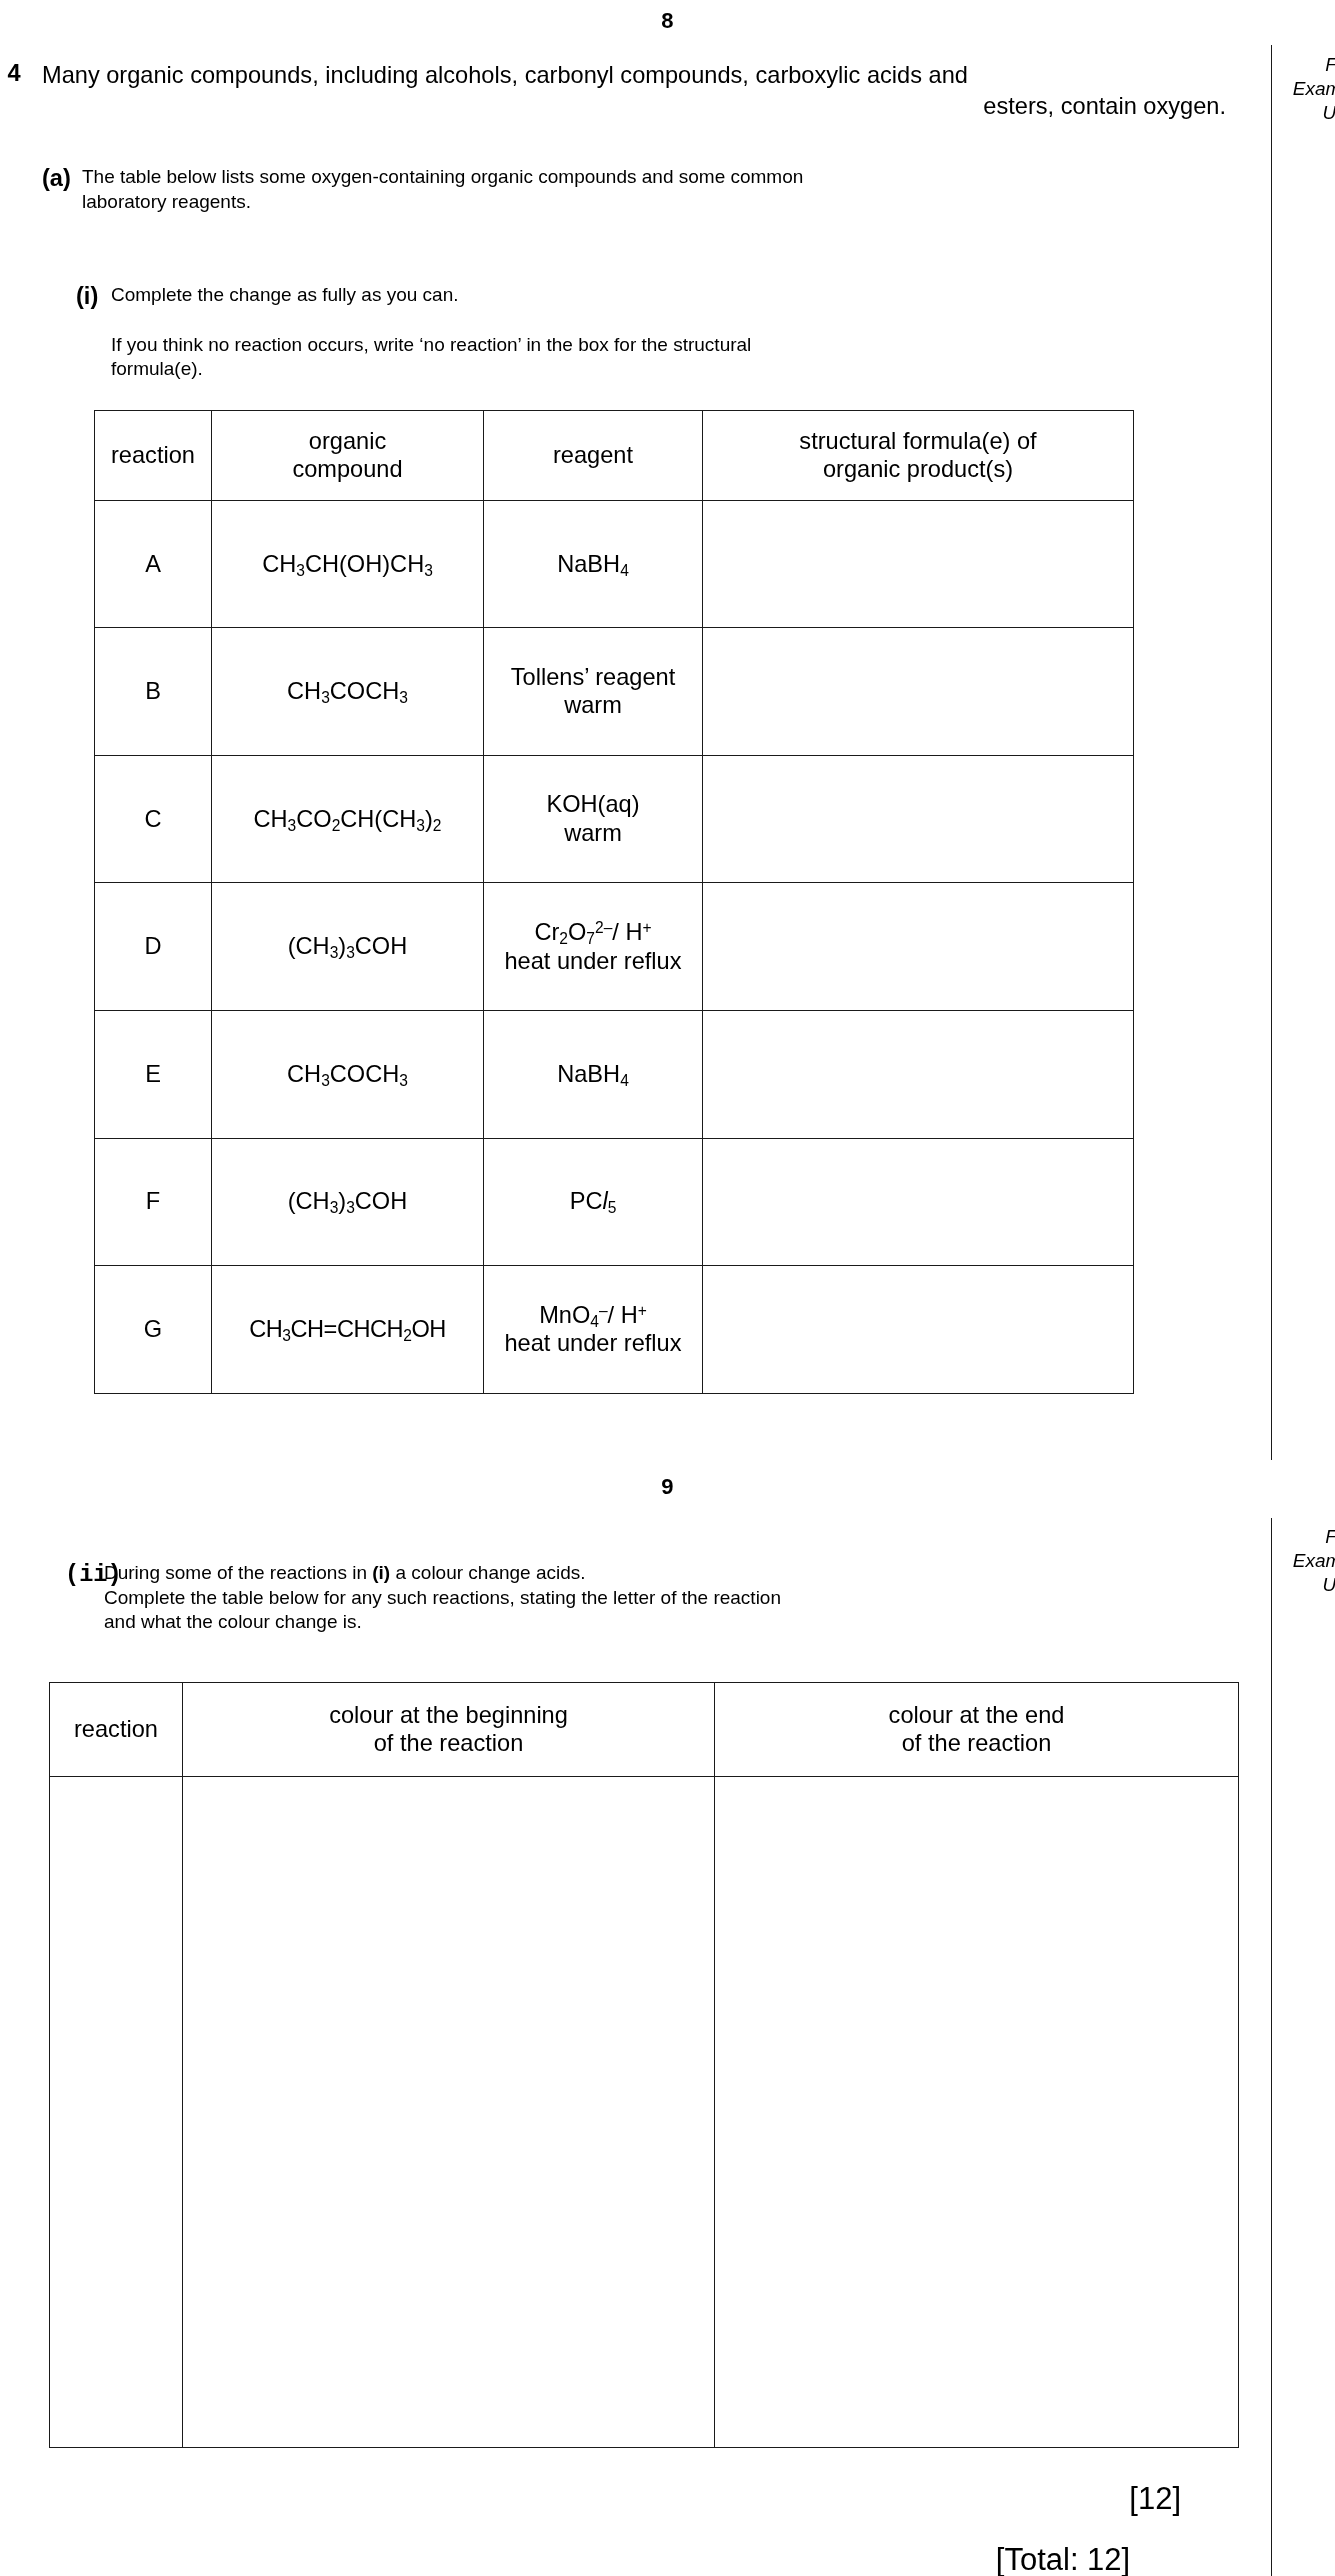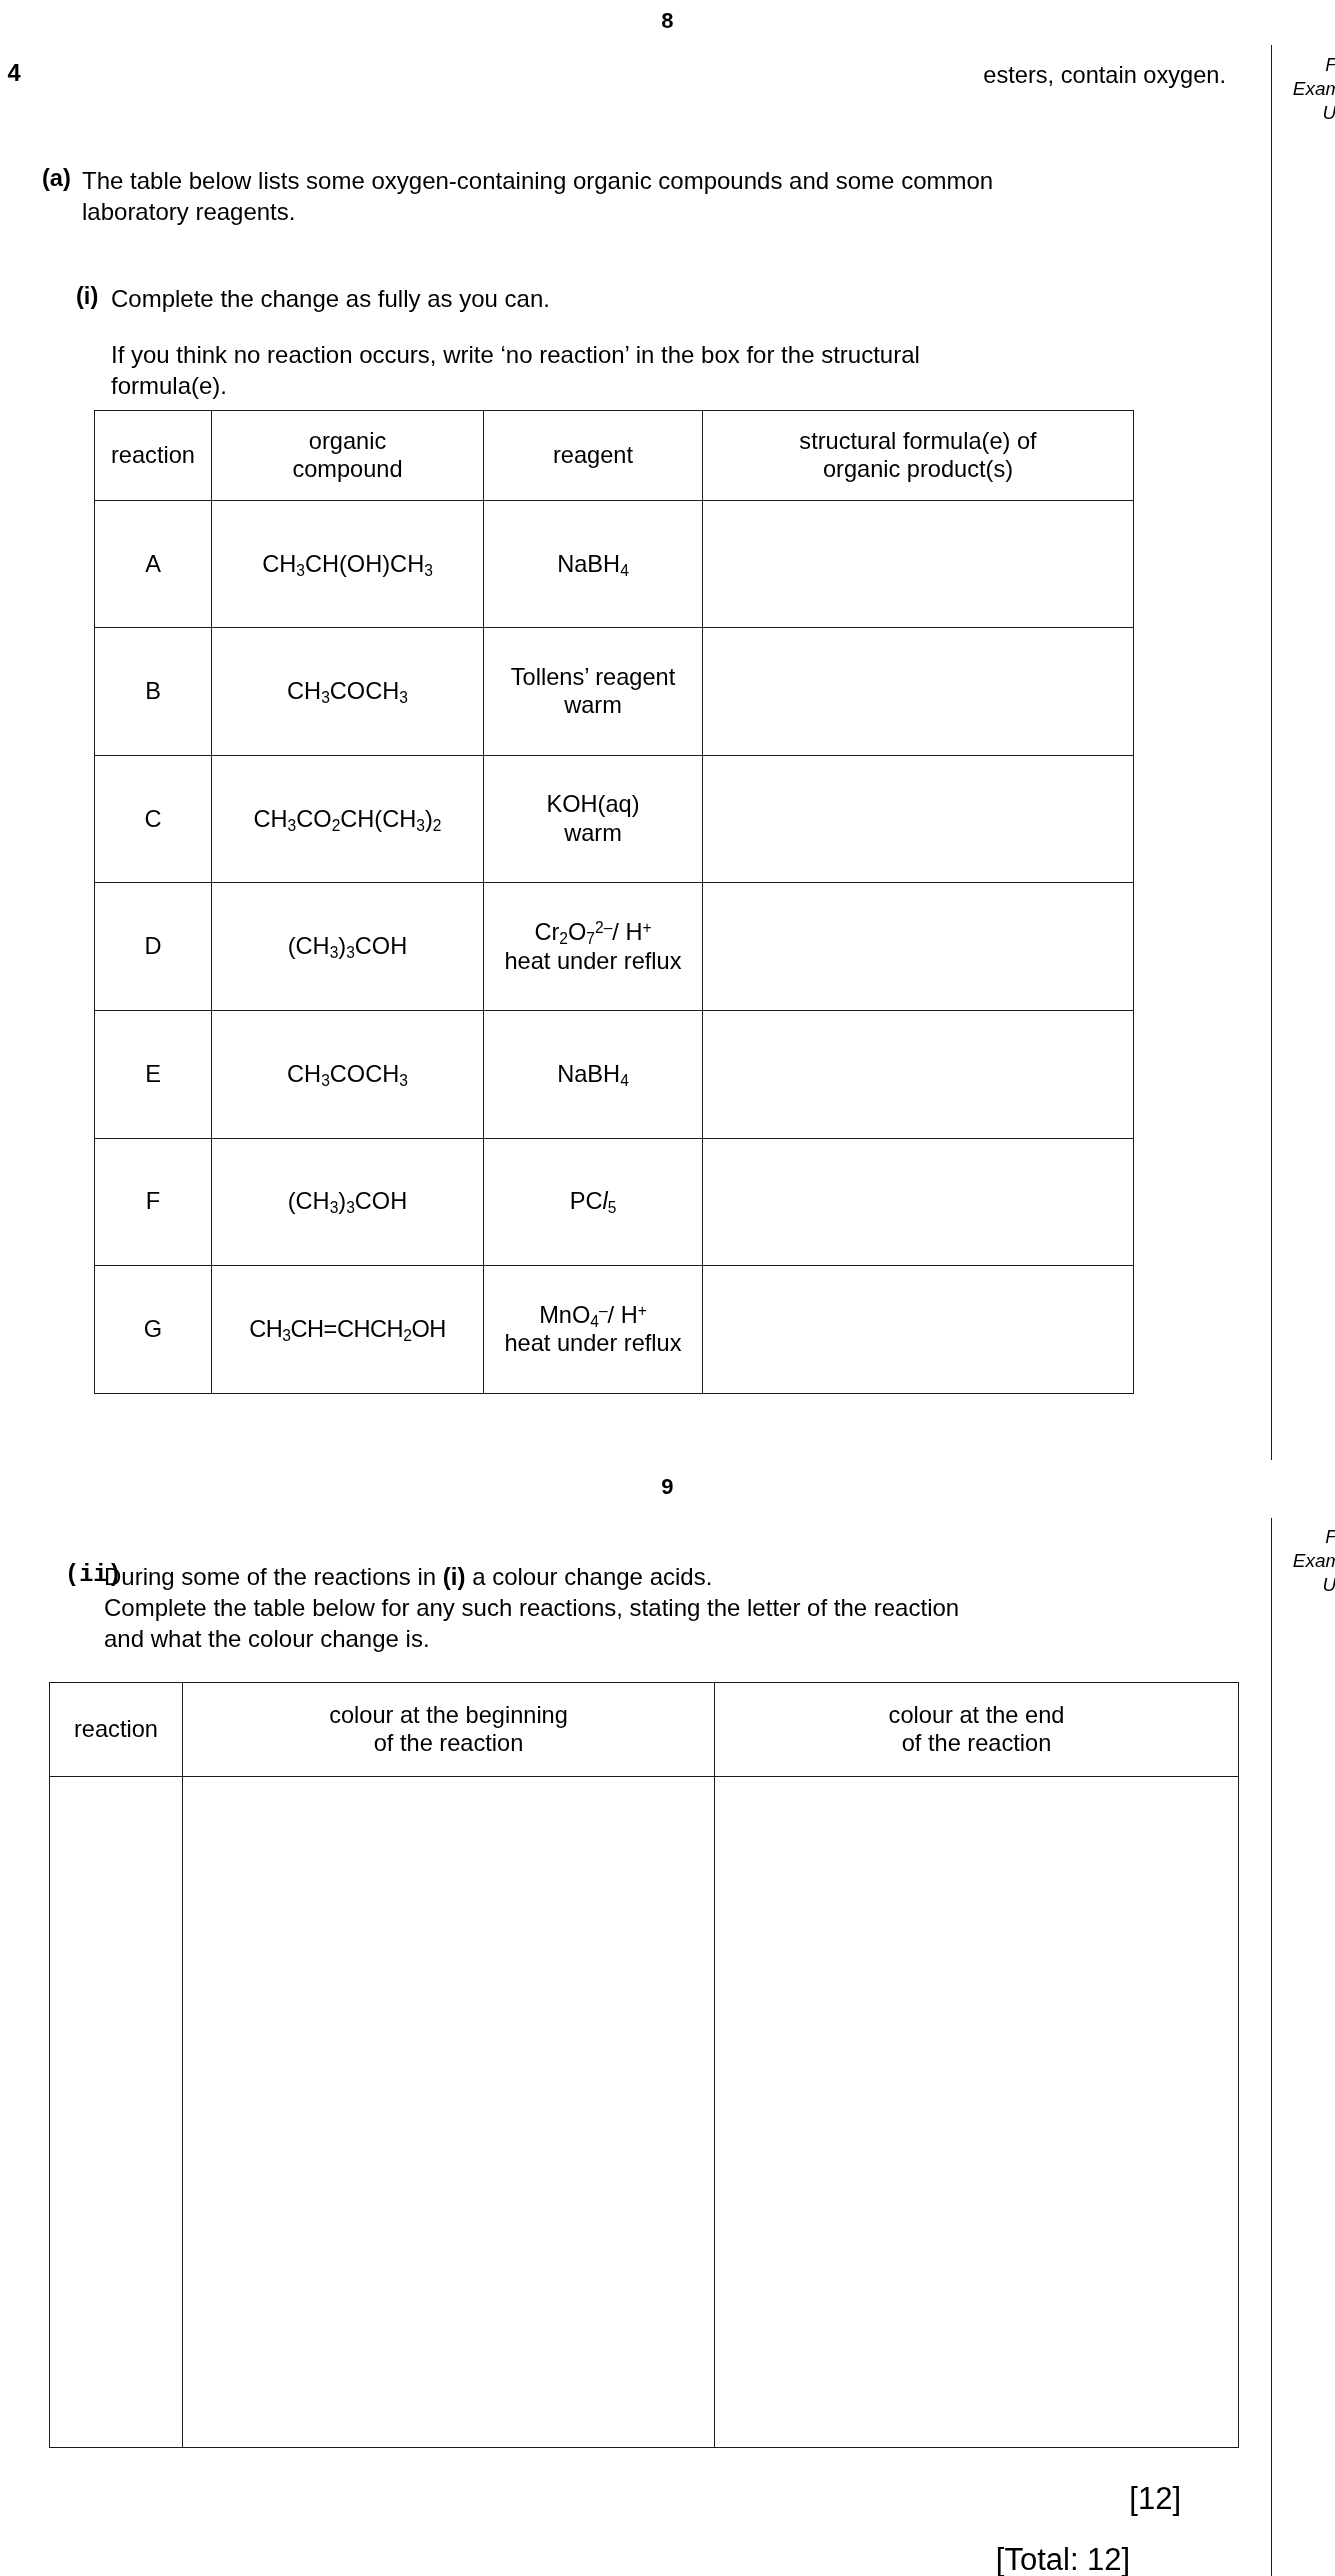--- a/index.html
+++ b/index.html
@@ -75,21 +75,21 @@
   }
   .q-stem .lastline { text-align: right; }
 
   .part-label {
     position: absolute;
     font-size: 23.6px;
     font-weight: bold;
   }
   .part-body {
     position: absolute;
-    font-size: 24px;
+    font-size: 19px;
     line-height: 1.30;
   }
 
   #part-a-label { left: 42px; top: 165px; }
   #part-a-body  { left: 82px; top: 165px; width: 1143px; text-align: justify; }
   #part-a-body .lastline { text-align: left; }
 
   #part-ai-label { left: 76px; top: 283px; }
   #part-ai-body  { left: 111px; top: 283px; width: 1115px; }
   #part-ai-body .just { text-align: justify; margin-top: 25px; }
@@ -171,20 +171,21 @@
 Use</div>
 
 <div class="examiner-rule" id="examiner-rule-2"></div>
 <div class="examiner-label" id="examiner-label-2">For
 Examiner's
 Use</div>
 
 <div class="q-number" id="q-number">4</div>
 
 <div class="q-stem" id="q-stem">
+  <div>Many organic compounds, including alcohols, carbonyl compounds, carboxylic acids and</div>
   <div class="lastline">esters, contain oxygen.</div>
 </div>
 
 <div class="part-label" id="part-a-label">(a)</div>
 <div class="part-body" id="part-a-body">
   <div>The table below lists some oxygen-containing organic compounds and some common</div>
   <div class="lastline">laboratory reagents.</div>
 </div>
 
 <div class="part-label" id="part-ai-label">(i)</div>

